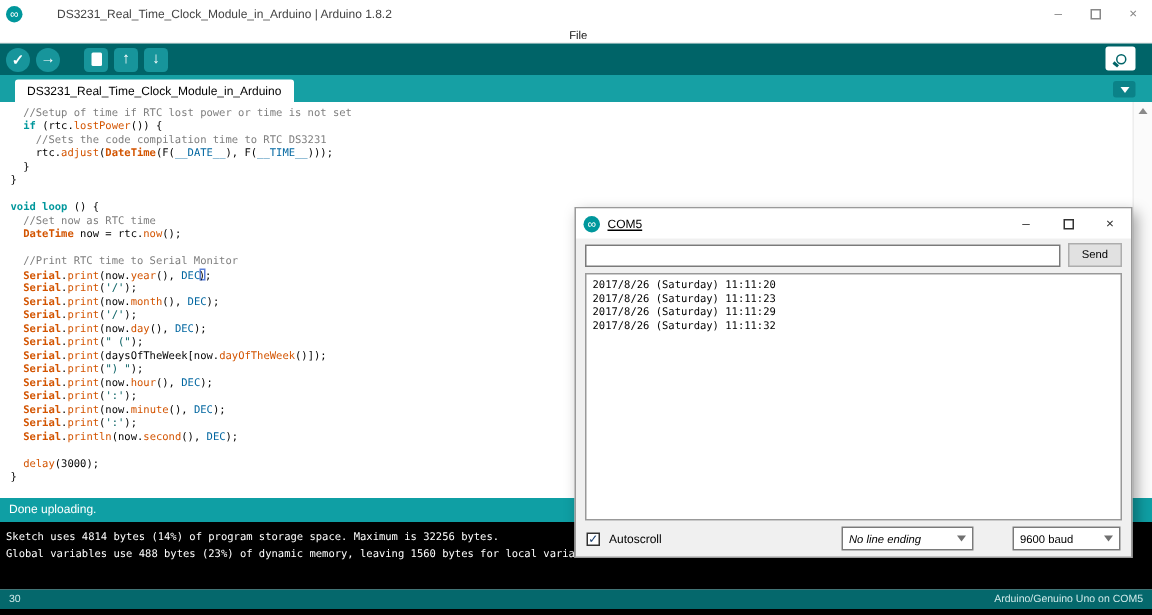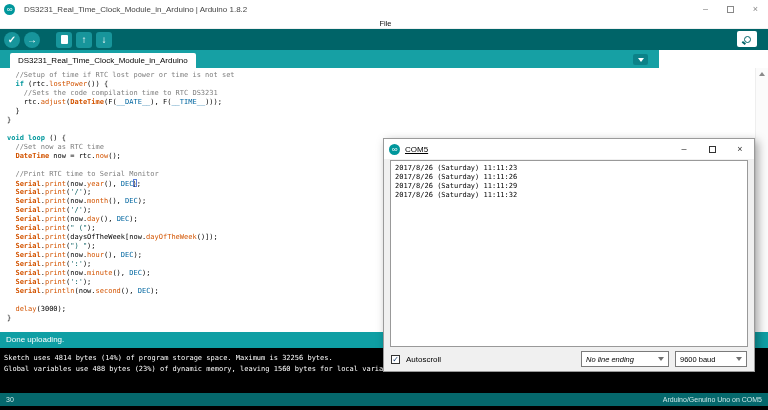--- a/index.html
+++ b/index.html
@@ -7,21 +7,21 @@
   #screen {
     position:relative; width:768px; height:410px; overflow:hidden;
     font-family:"Liberation Sans", sans-serif; background:#fff;
     -webkit-font-smoothing:antialiased;
   }
   
   .titlebar { position:absolute; left:0; top:0; width:768px; height:18px; background:#fff;
     display:flex; align-items:center; padding-left:4px; }
   .app-icon { width:11px; height:11px; border-radius:50%; background:#00979C; color:#fff;
     font-size:8px; line-height:11px; text-align:center; flex:0 0 auto; }
-  .title-text { font-size:8px; color:#444; margin-left:9px; flex:1 1 auto; white-space:nowrap; overflow:hidden; }
+  .title-text { font-size:8px; color:#444; margin-left:23px; flex:1 1 auto; white-space:nowrap; overflow:hidden; }
   .win-controls { display:flex; height:18px; }
   .win-btn { width:25px; height:18px; display:flex; align-items:center; justify-content:center;
     color:#888; font-size:9px; cursor:default; }
   .win-btn .maxbox { width:7px; height:7px; border:1px solid #888; }
   .menubar { position:absolute; left:0; top:18px; width:768px; height:11px; background:#fff;
     display:flex; align-items:center; padding-left:3px; border-bottom:1px solid #f0f0f0;flex-direction:column; }
   .menu-item { font-size:7.5px; color:#111; padding:0 5px; line-height:11px; }
   
   .toolbar { position:absolute; left:0; top:29px; width:768px; height:21px; background:#006468;
     display:flex; align-items:center; padding-left:4px; }
@@ -30,21 +30,21 @@
   .tb-btn.circle { border-radius:50%; }
   .tb-btn.square { border-radius:3px; }
   .tb-btn:nth-child(3) { margin-left:12px; }
   .doc-glyph { width:7px; height:9px; background:#fff; border-radius:1px; }
   .serial-btn { position:absolute; right:11px; top:2px; width:20px; height:16px; background:#fff;
     border-radius:2px; display:flex; align-items:center; justify-content:center; }
   .magnifier { position:relative; width:7px; height:7px; border:1.5px solid #006468; border-radius:50%; }
   .magnifier::after { content:""; position:absolute; left:-3px; top:5px; width:4px; height:1.5px;
     background:#006468; transform:rotate(40deg); }
   
-  .tabstrip { position:absolute; left:0; top:50px; width:659px; height:18px; background:#16A0A4; }
+  .tabstrip { position:absolute; left:0; top:50px; width:768px; height:18px; background:#16A0A4; }
   .tab { position:absolute; left:10px; top:3px; height:15px; background:#fff; border-radius:2px 2px 0 0;
     padding:0 8px; font-size:8px; line-height:15px; color:#000; white-space:nowrap; }
   .tab-dd { position:absolute; right:11px; top:4px; width:15px; height:11px; background:#0b8288;
     border-radius:2px; display:flex; align-items:center; justify-content:center; }
   .tri-down-w { width:0; height:0; border-left:3px solid transparent; border-right:3px solid transparent;
     border-top:4px solid #fff; }
   
   .editor { position:absolute; left:0; top:68px; width:768px; height:264px; background:#fff;
     padding:3px 0 0 7px; overflow:hidden; }
   .code-line { font-family:"DejaVu Sans Mono", monospace; font-size:7px; line-height:9px;
@@ -90,21 +90,21 @@
   .sw-output { flex:1 1 auto; margin:1px 6px 0 6px; background:#fff; border:1px solid #999;
     padding:3px 4px; overflow:hidden; }
   .sw-line { font-family:"DejaVu Sans Mono", monospace; font-size:7px; line-height:9px; color:#000; white-space:pre; }
   .sw-bottombar { height:24px; display:flex; align-items:center; padding:0 7px; gap:6px; }
   .checkbox { width:9px; height:9px; background:#fff; border:1px solid #333; color:#1a3f6f;
     font-size:8px; line-height:8px; text-align:center; }
   .sw-check-label { font-size:8px; color:#000; flex:1 1 auto; }
   .dropdown { height:16px; background:#fff; border:1px solid #7a7a7a; display:flex; align-items:center;
     justify-content:space-between; padding:0 4px; }
   .dd-ending { width:88px;font-style:italic; }
-  .dd-baud { width:72px; }
+  .dd-baud { width:72px;margin-left:20px; }
   .dd-label { font-size:7.5px; color:#000; white-space:nowrap; }
   .tri-down-g { width:0; height:0; border-left:3px solid transparent; border-right:3px solid transparent;
     border-top:4px solid #707070; }
 </style>
 </head>
 <body>
 
 <div id="screen">
 
   <div class="titlebar">
@@ -201,23 +201,27 @@
   <div class="serial-window">
     <div class="sw-titlebar">
       <span class="app-icon">∞</span>
       <span class="sw-title">COM5</span>
       <span class="sw-btn">–</span>
       <span class="sw-btn">
           <span class="maxbox"></span>
         </span>
       <span class="sw-btn">×</span>
     </div>
+    <div class="sw-inputrow">
+      <input class="sw-input" type="text" value="" style="">
+      <div class="sw-send">Send</div>
+    </div>
     <div class="sw-output" id="serial-lines">
+        <div class="sw-line">2017/8/26 (Saturday) 11:11:20</div>
         <div class="sw-line">2017/8/26 (Saturday) 11:11:23</div>
-        <div class="sw-line">2017/8/26 (Saturday) 11:11:26</div>
         <div class="sw-line">2017/8/26 (Saturday) 11:11:29</div>
         <div class="sw-line">2017/8/26 (Saturday) 11:11:32</div>
       </div>
     <div class="sw-bottombar">
       <span class="checkbox">✓</span>
       <span class="sw-check-label">Autoscroll</span>
       <div class="dropdown dd-ending">
         <span class="dd-label">No line ending</span>
         <span class="tri-down-g"></span>
       </div>

